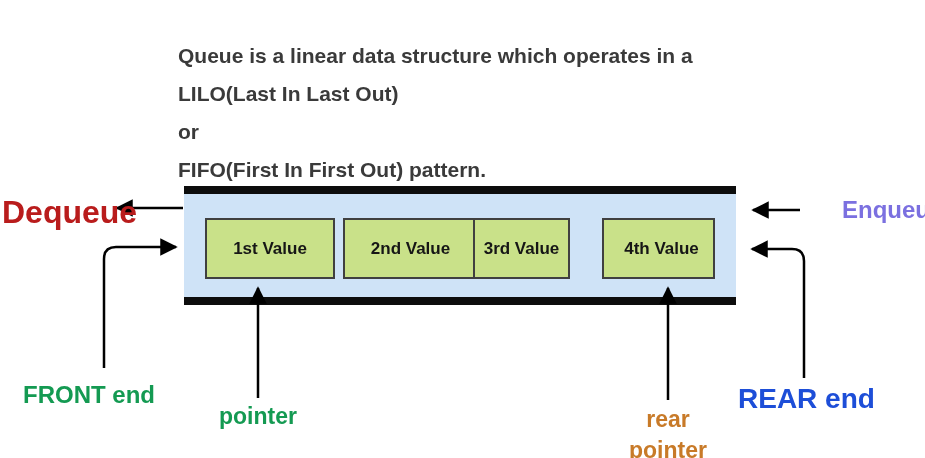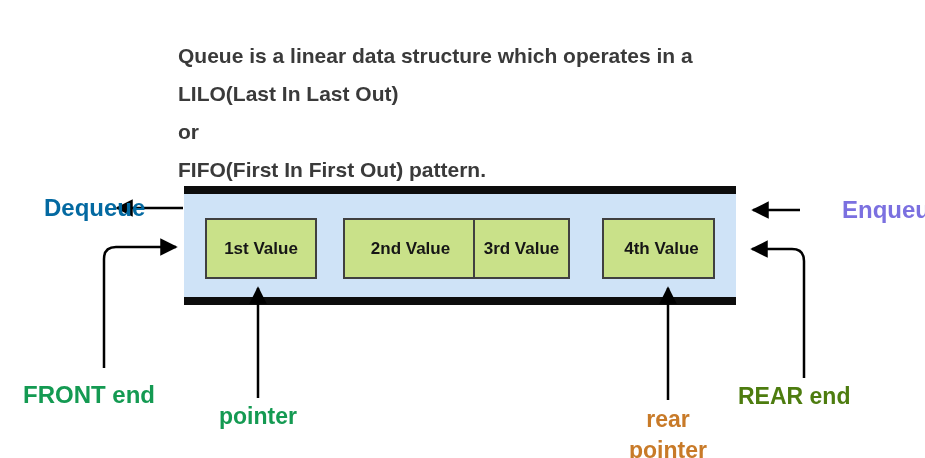--- a/index.html
+++ b/index.html
@@ -24,29 +24,29 @@
     box-sizing:content-box;
   }
   .cell{
     position:absolute;top:218px;height:61px;
     background:#c9e189;border:2px solid #404040;
     box-sizing:border-box;
     display:flex;align-items:center;justify-content:center;
     font-size:17px;font-weight:bold;color:#161616;
     white-space:nowrap;
   }
-  .cell1{left:205px;width:112px;}
+  .cell1{left:205px;width:130px;}
   .cell2{left:343px;width:135px;}
   .cell3{left:473px;width:97px;}
   .cell4{left:602px;width:113px;padding-left:6px;}
   .lbl{position:absolute;font-weight:bold;white-space:nowrap;}
-  .lbl-dequeue{left:2px;top:194px;font-size:24px;color:#0369a1;margin-left:42px;}
+  .lbl-dequeue{left:2px;top:194px;font-size:32px;color:#b91c1c;}
   .lbl-enqueue{left:806px;top:196px;font-size:24px;color:#7b70e0;margin-left:36px;}
   .lbl-front-end{left:23px;top:381px;font-size:24px;color:#149a52;}
-  .lbl-rear-end{left:738px;top:383px;font-size:23px;color:#4d7c0f;}
+  .lbl-rear-end{left:738px;top:383px;font-size:28px;color:#1d4ed8;}
   .lbl-front-pointer{left:200px;top:401px;width:116px;text-align:center;
     font-size:23px;line-height:31px;color:#149a52;}
   .lbl-rear-pointer{left:610px;top:404px;width:116px;text-align:center;
     font-size:23px;line-height:31px;color:#c87a28;}
   #arrows{position:absolute;left:0;top:0;pointer-events:none;}
   #arrows path{fill:none;stroke:#000;stroke-width:2.5px;}
 </style>
 </head>
 <body>
 

